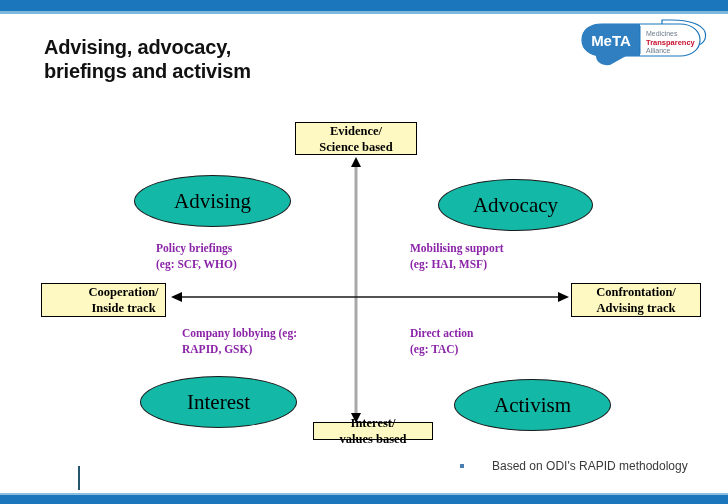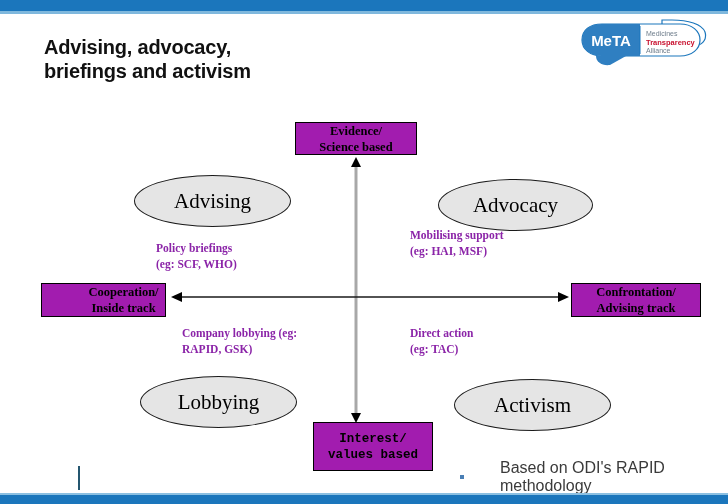--- a/index.html
+++ b/index.html
@@ -29,63 +29,63 @@
     letter-spacing:-0.2px;
   }
 
   
   .diagram{position:absolute;left:0;top:0;width:728px;height:504px;}
   .axes{position:absolute;left:0;top:0;}
 
   
   .box{
     position:absolute;box-sizing:border-box;
-    border:1.3px solid #000;background:#a21caf;
+    border:1.3px solid #000;background:#fef9c3;
     font-family:"Liberation Serif",serif;font-weight:bold;
     font-size:12.5px;line-height:1.28;color:#000;text-align:center;
     display:flex;flex-direction:column;align-items:center;justify-content:center;
   }
   .box span{display:block;white-space:nowrap;}
 
   #box-evidence{left:295px;top:122px;width:122px;height:33px;}
-  #box-interest{left:313px;top:422px;width:120px;height:49px;font-family:Liberation Mono, monospace;}
+  #box-interest{left:313px;top:422px;width:120px;height:18px;}
   #box-cooperation{left:41px;top:283px;width:125px;height:34px;padding-left:40px;}
   #box-confrontation{left:571px;top:283px;width:130px;height:34px;}
 
   
   .ellipse{
     position:absolute;box-sizing:border-box;
-    background:#e5e5e5;border:1.2px solid #1a1a1a;border-radius:50%;
+    background:#14b8a6;border:1.2px solid #1a1a1a;border-radius:50%;
     display:flex;align-items:center;justify-content:center;
     font-family:"Liberation Serif",serif;font-size:21px;color:#000;
     font-weight:normal;
   }
   #ell-advising{left:134px;top:175px;width:157px;height:52px;}
   #ell-advocacy{left:438px;top:179px;width:155px;height:52px;}
   #ell-lobbying{left:140px;top:376px;width:157px;height:52px;}
   #ell-activism{left:454px;top:379px;width:157px;height:52px;}
 
   
   .qlabel{
     position:absolute;
     font-family:"Liberation Serif",serif;font-weight:bold;
     font-size:11.5px;line-height:1.38;color:#8b24a8;margin-left:8px;
   }
   .qlabel span{display:block;white-space:nowrap;}
   #lbl-policy{left:148px;top:241px;}
-  #lbl-mobilising{left:402px;top:228px;}
+  #lbl-mobilising{left:402px;top:241px;}
   #lbl-company{left:174px;top:326px;}
   #lbl-direct{left:402px;top:326px;}
 
   
   .footnote{
     position:absolute;left:460px;top:459px;
-    display:flex;align-items:center;gap:12px;
+    display:flex;align-items:center;gap:4px;
     font-family:"Liberation Sans",sans-serif;
-    font-size:16px;color:#3a3a3a;
+    font-size:12px;color:#3a3a3a;
   }
   .footnote .bullet{
     width:4px;height:4px;background:#4a7fb5;
     display:inline-block;margin-right:24px;flex:0 0 auto;
   }
 </style>
 </head>
 <body>
 
 <div class="slide">
@@ -145,21 +145,21 @@
       <span>Advising track</span>
     </div>
 
     <div class="ellipse" id="ell-advising">
       <span>Advising</span>
     </div>
     <div class="ellipse" id="ell-advocacy">
       <span>Advocacy</span>
     </div>
     <div class="ellipse" id="ell-lobbying">
-      <span>Lobbying</span>
+      <span>Interest</span>
     </div>
     <div class="ellipse" id="ell-activism">
       <span>Activism</span>
     </div>
 
     <div class="qlabel" id="lbl-policy">
       <span>Policy briefings</span>
       <span>(eg: SCF, WHO)</span>
     </div>
     <div class="qlabel" id="lbl-mobilising">

